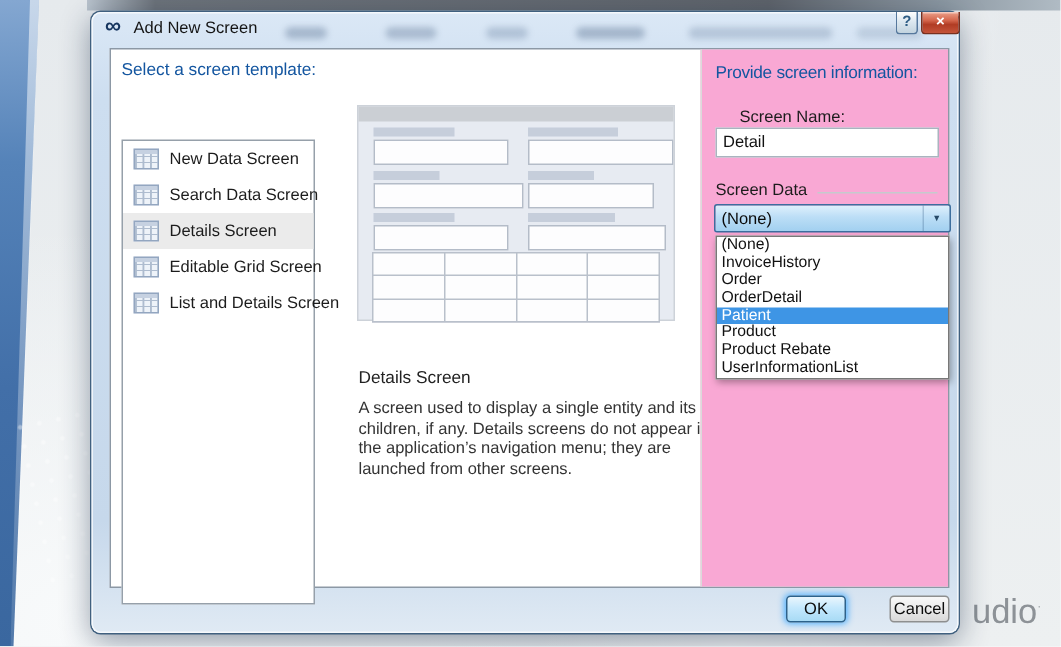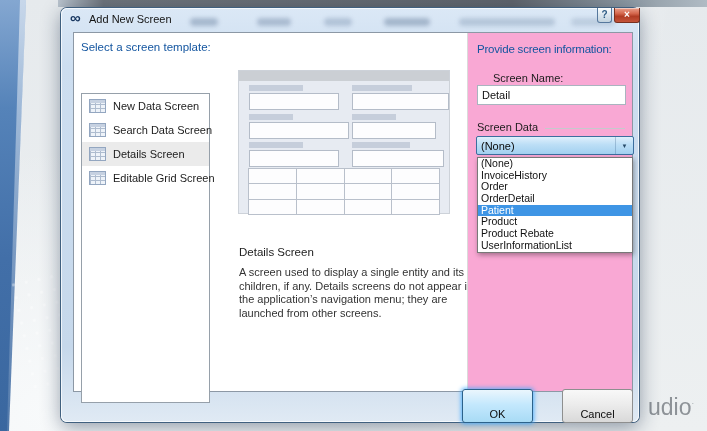--- a/index.html
+++ b/index.html
@@ -92,22 +92,22 @@
   .combo-arrow{width:17px;display:flex;align-items:center;justify-content:center;
     border-left:1px solid rgba(60,100,140,.30);color:#274a68;font-size:6px;}
   .dropdown{position:absolute;left:9px;top:124px;width:154px;background:#fff;
     border:1px solid #787878;box-shadow:1px 2px 5px rgba(0,0,0,.35);z-index:5;}
   .dd-item{font-size:10.5px;line-height:11.7px;height:11.7px;padding:0 3px;color:#111;
     white-space:nowrap;overflow:hidden;}
   .dd-item.highlighted{background:#3e95e5;color:#fff;}
   
   .footer{position:absolute;left:12px;right:6px;top:386px;height:24px;display:flex;
     justify-content:flex-end;align-items:center;gap:9px;}
-  .btn{width:71px;height:18px;font-size:11px;font-family:"Liberation Sans",sans-serif;
-    border-radius:3px;padding:16px;line-height:16px;}
+  .btn{width:40px;height:18px;font-size:11px;font-family:"Liberation Sans",sans-serif;
+    border-radius:3px;padding:0;line-height:16px;}
   .ok-btn{background:linear-gradient(#eaf6fd,#c4e8fd 45%,#a8dbf5);border:1px solid #2c628b;
     box-shadow:0 0 4px 1px rgba(64,170,255,.85);color:#0c0c0c;}
   .cancel-btn{background:linear-gradient(#f8f8f8,#ececec 45%,#d9d9d9);border:1px solid #8e8f8f;color:#0c0c0c;margin-left:20px;}
 </style>
 </head>
 <body>
 
 <div class="bg"></div>
 <div class="top-band"></div>
 <div class="left-strip"></div>
@@ -144,20 +144,24 @@
           <span class="grid-icon"></span>
           <span>Search Data Screen</span>
         </div>
         <div class="tpl-item selected">
           <span class="grid-icon"></span>
           <span>Details Screen</span>
         </div>
         <div class="tpl-item">
           <span class="grid-icon"></span>
           <span>Editable Grid Screen</span>
+        </div>
+        <div class="tpl-item">
+          <span class="grid-icon"></span>
+          <span>List and Details Screen</span>
         </div>
       </div>
 
     <div class="preview">
       <div class="pv-topbar"></div>
       <div class="pv-label" style="left:10px;top:14px;width:54px"></div>
       <div class="pv-input" style="left:10px;top:22px;width:88px"></div>
       <div class="pv-label" style="left:113px;top:14px;width:60px"></div>
       <div class="pv-input" style="left:113px;top:22px;width:97px;width:95px"></div>
       <div class="pv-label" style="left:10px;top:43px;width:44px"></div>

